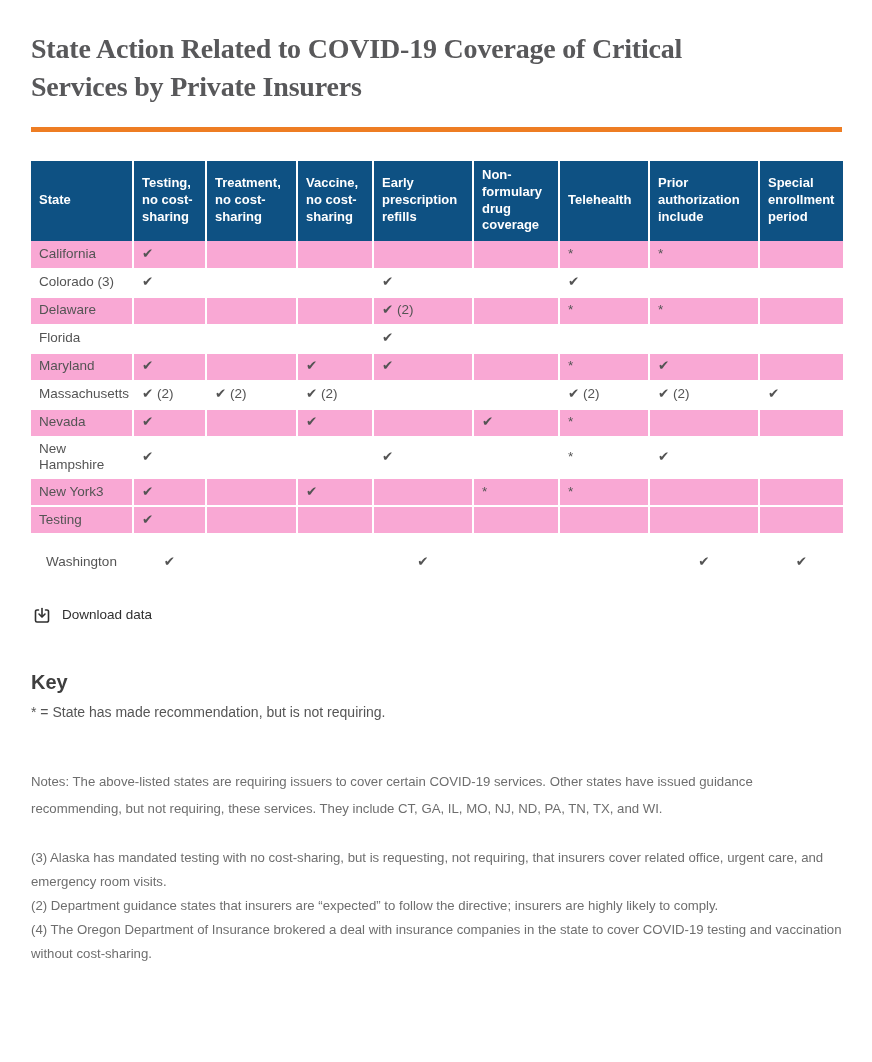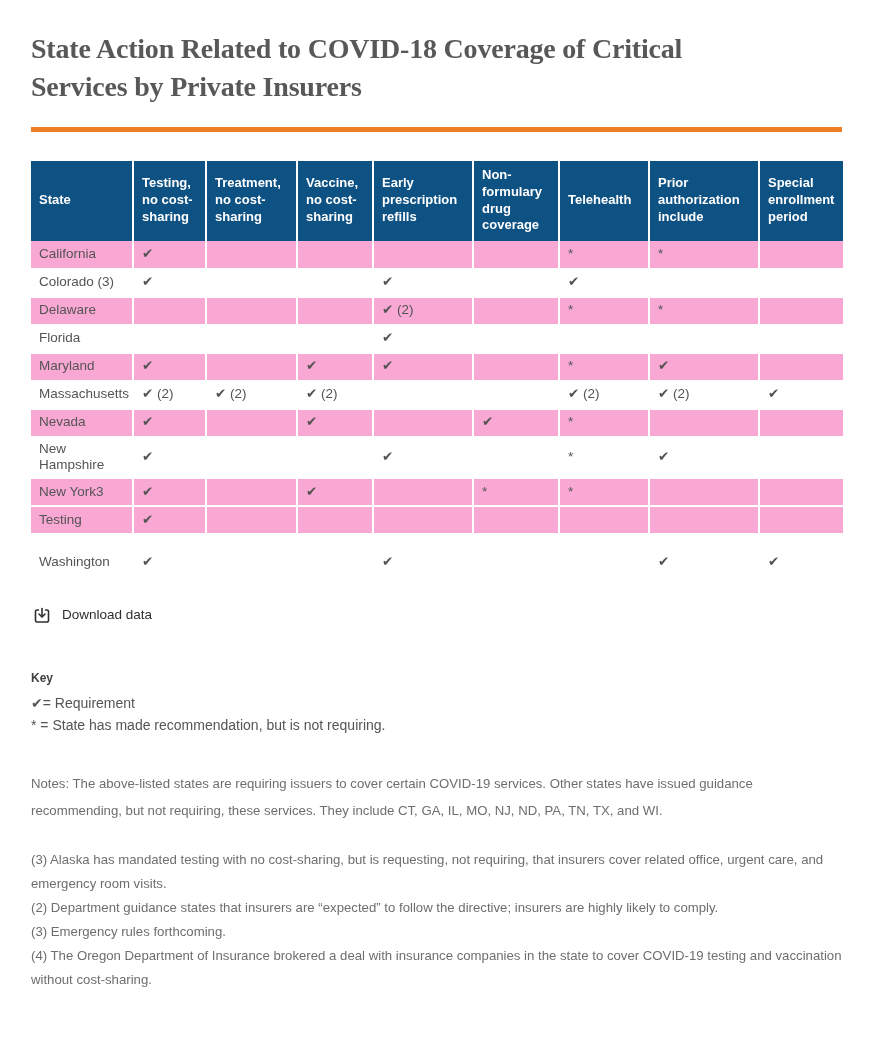--- a/index.html
+++ b/index.html
@@ -53,51 +53,51 @@
     vertical-align: middle;
     padding: 3px 8px;
     height: 28px;
     line-height: 1.25;
     border-right: 2px solid #ffffff;
     border-bottom: 2px solid #ffffff;
     background: #ffffff;
   }
   table.data-table tbody td:last-child { border-right: none; }
   table.data-table tbody tr.stripe td { background: #f9a8d4; }
-  table.data-table tbody tr.tall td { height: 56px; }
+  table.data-table tbody tr.tall td { height: 56px; text-align: center; }
 
   .download-btn {
     display: flex;
     align-items: flex-start;
     gap: 11px;
     background: none;
     border: none;
     padding: 0;
     margin: 16px 0 0 2px;
     font-family: Liberation Sans, sans-serif;
     font-size: 13.5px;
     color: #2f2f2f;
     cursor: pointer;
   }
   .download-btn svg { display: block; }
 
   .key-section { margin-top: 46px; }
   .key-heading {
     font-weight: 700;
-    font-size: 12px;
+    font-size: 20px;
     color: #3f3f3f;
     margin-bottom: 7px;
   }
   .key-line {
     font-size: 14px;
     color: #555555;
     line-height: 22px;
   }
 
-  .notes-section { margin-top: 34px; }
+  .notes-section { margin-top: 45px; }
   .notes-para {
     font-size: 13.2px;
     color: #6e6e6e;
     line-height: 27px;
     margin: 0;
     max-width: 832px;
   }
   .footnotes { margin-top: 24px; }
   .footnote {
     font-size: 13.2px;
@@ -105,21 +105,21 @@
     line-height: 24px;
     margin: 0;
     max-width: 832px;
   }
 </style>
 </head>
 <body>
 
 <div class="page">
 
-  <h1 class="title">State Action Related to COVID-18 Coverage of Critical Services by Private Insurers</h1>
+  <h1 class="title">State Action Related to COVID-19 Coverage of Critical Services by Private Insurers</h1>
 
   <hr class="accent-rule">
 
   <table class="data-table">
     <colgroup>
       <col style="width:102px">
         <col style="width:73px">
         <col style="width:91px">
       <col style="width:76px">
         <col style="width:100px">
@@ -272,27 +272,25 @@
         <path d="M5.5 3 H4 a1.5 1.5 0 0 0 -1.5 1.5 V13.5 a1.5 1.5 0 0 0 1.5 1.5 H14 a1.5 1.5 0 0 0 1.5 -1.5 V4.5 A1.5 1.5 0 0 0 14 3 H12.5" stroke="#2f2f2f" stroke-width="1.6" stroke-linecap="round"></path>
         <path d="M9 1.5 V9.5" stroke="#2f2f2f" stroke-width="1.6" stroke-linecap="round"></path>
         <path d="M6 7 L9 10 L12 7" stroke="#2f2f2f" stroke-width="1.6" stroke-linecap="round" stroke-linejoin="round"></path>
       </svg>
     </span>
     <span>Download data</span>
   </button>
 
   <div class="key-section">
     <div class="key-heading">Key</div>
-    <div class="key-line">✔= Requirement</div>
     <div class="key-line">* = State has made recommendation, but is not requiring.</div>
   </div>
 
   <div class="notes-section">
     <p class="notes-para">Notes: The above-listed states are requiring issuers to cover certain COVID-19 services. Other states have issued guidance recommending, but not requiring, these services. They include CT, GA, IL, MO, NJ, ND, PA, TN, TX, and WI.</p>
     <div class="footnotes" id="footnotes">
         <p class="footnote">(3) Alaska has mandated testing with no cost-sharing, but is requesting, not requiring, that insurers cover related office, urgent care, and emergency room visits.</p>
         <p class="footnote">(2) Department guidance states that insurers are “expected” to follow the directive; insurers are highly likely to comply.</p>
-        <p class="footnote">(3) Emergency rules forthcoming.</p>
         <p class="footnote">(4) The Oregon Department of Insurance brokered a deal with insurance companies in the state to cover COVID-19 testing and vaccination without cost-sharing.</p>
       </div>
   </div>
 
 </div>
 
 </body></html>

